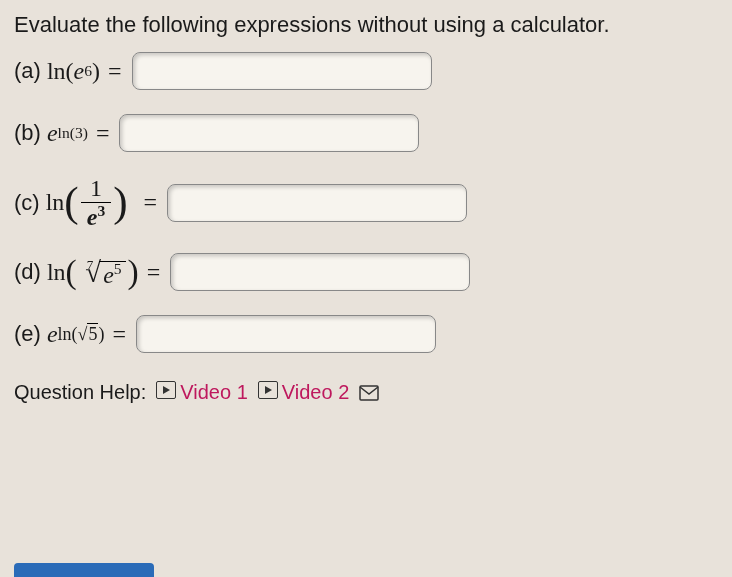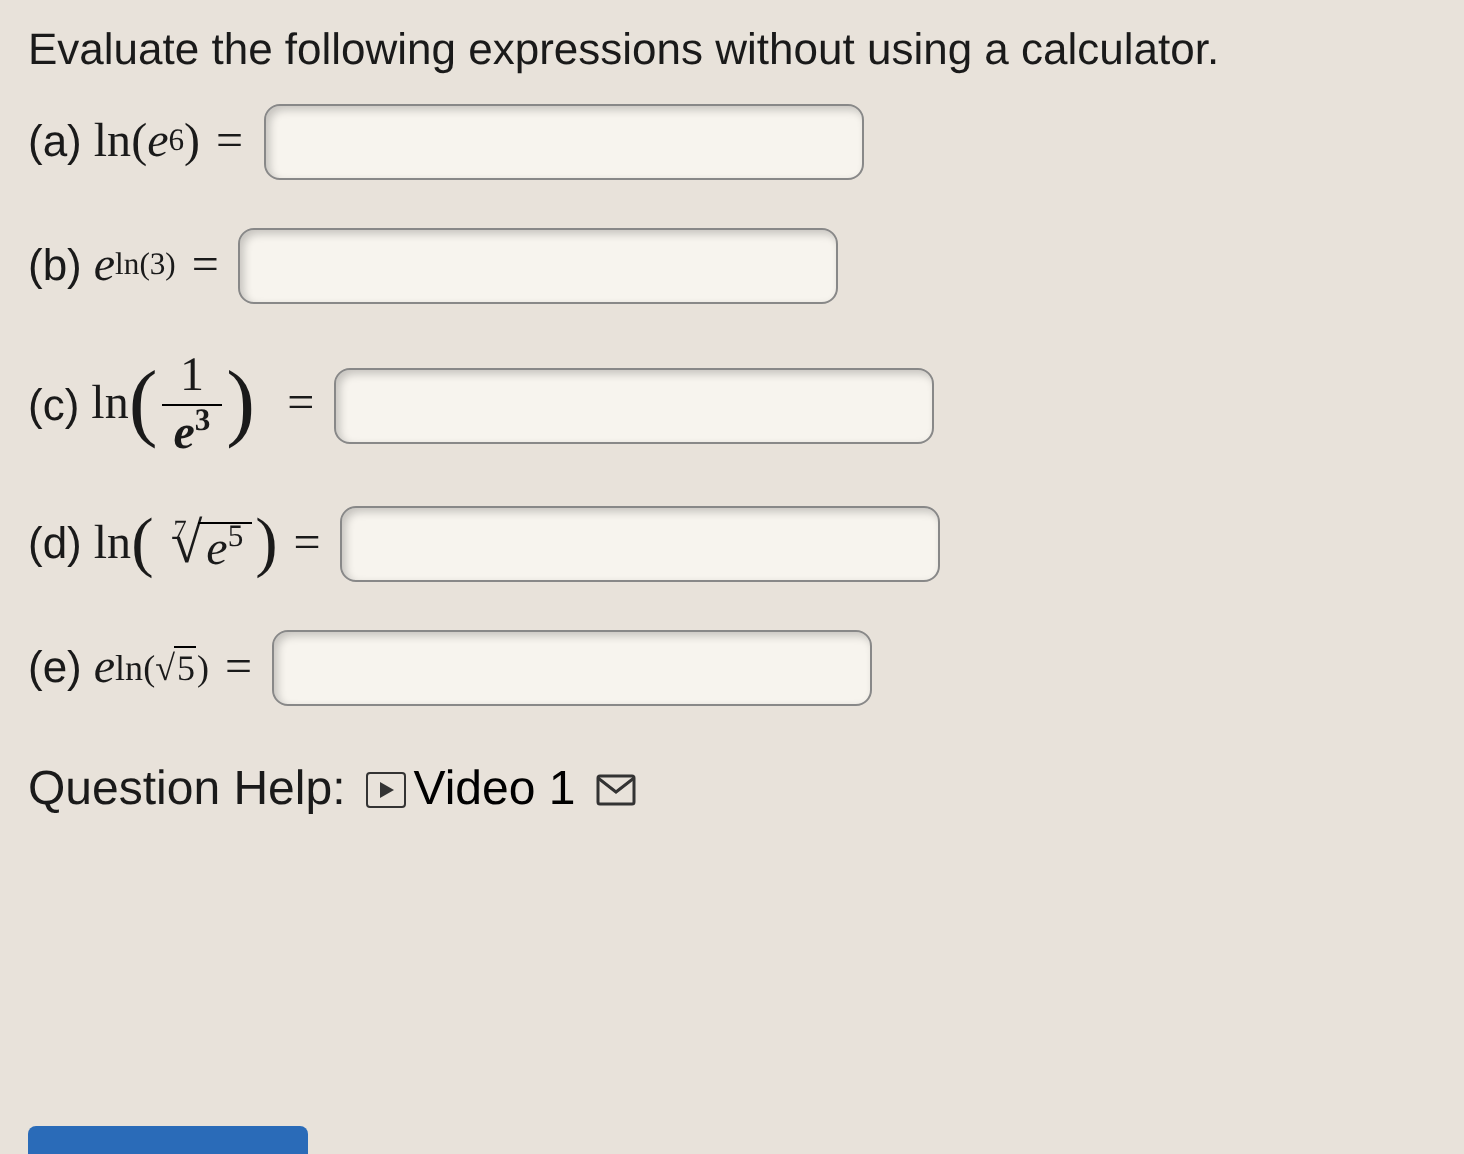--- a/index.html
+++ b/index.html
@@ -77,32 +77,31 @@
     left: 8px;
   }
   .radical .surd { font-size: 1.2em; }
   .radical .radicand {
     border-top: 1.5px solid #000;
     padding: 0 4px;
     margin-left: -2px;
   }
   .help-row {
     margin-top: 28px;
-    font-size: 24px;
+    font-size: 20px;
     display: flex;
     align-items: center;
     gap: 10px;
     flex-wrap: wrap;
   }
   .help-link {
     display: inline-flex;
-    align-items: center;
     gap: 4px;
     cursor: pointer;
-    color: #000000;
+    color: #be185d;
   }
   .icon-box {
     display: inline-flex;
     width: 18px; height: 16px;
     border: 1.5px solid #333;
     border-radius: 2px;
     align-items: center;
     justify-content: center;
     font-size: 11px;
     line-height: 1;
@@ -201,20 +200,28 @@
   <span>Question Help:</span>
   <span class="help-link">
     <span class="icon-box">
       <svg width="8" height="8" viewBox="0 0 8 8">
           <polygon points="1,0 8,4 1,8" fill="#333"></polygon>
         </svg>
     </span>
     <span>Video 1</span>
   </span>
   <span class="help-link">
+    <span class="icon-box">
+      <svg width="8" height="8" viewBox="0 0 8 8">
+          <polygon points="1,0 8,4 1,8" fill="#333"></polygon>
+        </svg>
+    </span>
+    <span>Video 2</span>
+  </span>
+  <span class="help-link">
     <span class="icon-mail">
       <svg width="20" height="16" viewBox="0 0 20 16">
           <rect x="1" y="1" width="18" height="14" rx="1" fill="none" stroke="#333" stroke-width="1.5"></rect>
           <polyline points="1,2 10,9 19,2" fill="none" stroke="#333" stroke-width="1.5"></polyline>
         </svg>
     </span>
   </span>
 </div>
 
 <button class="btn-partial"></button>

